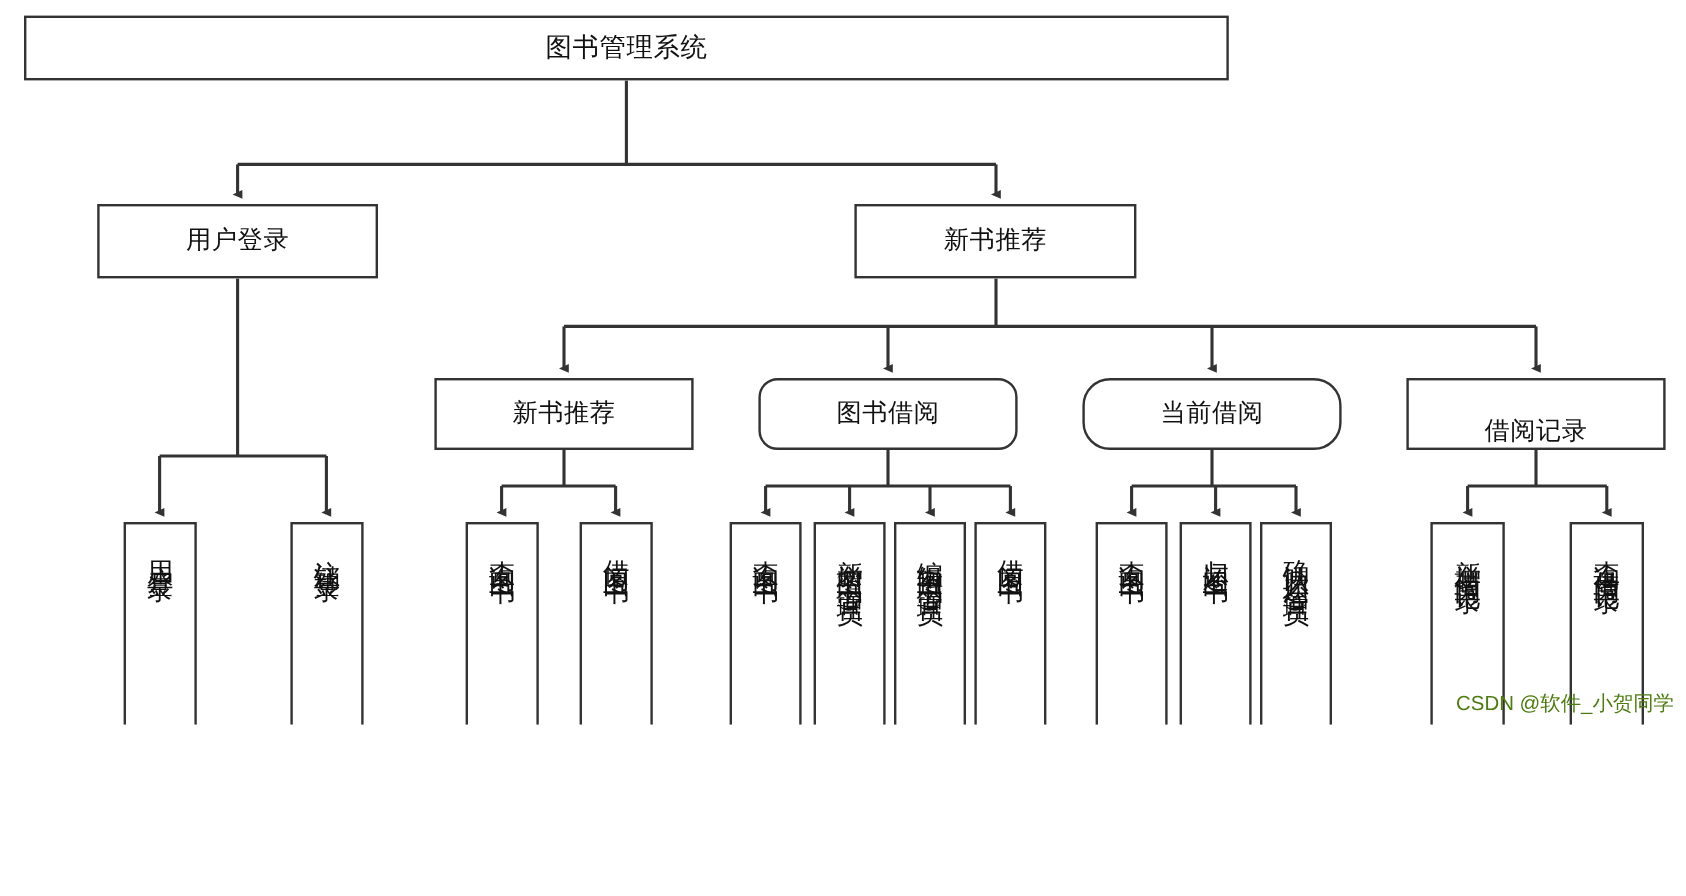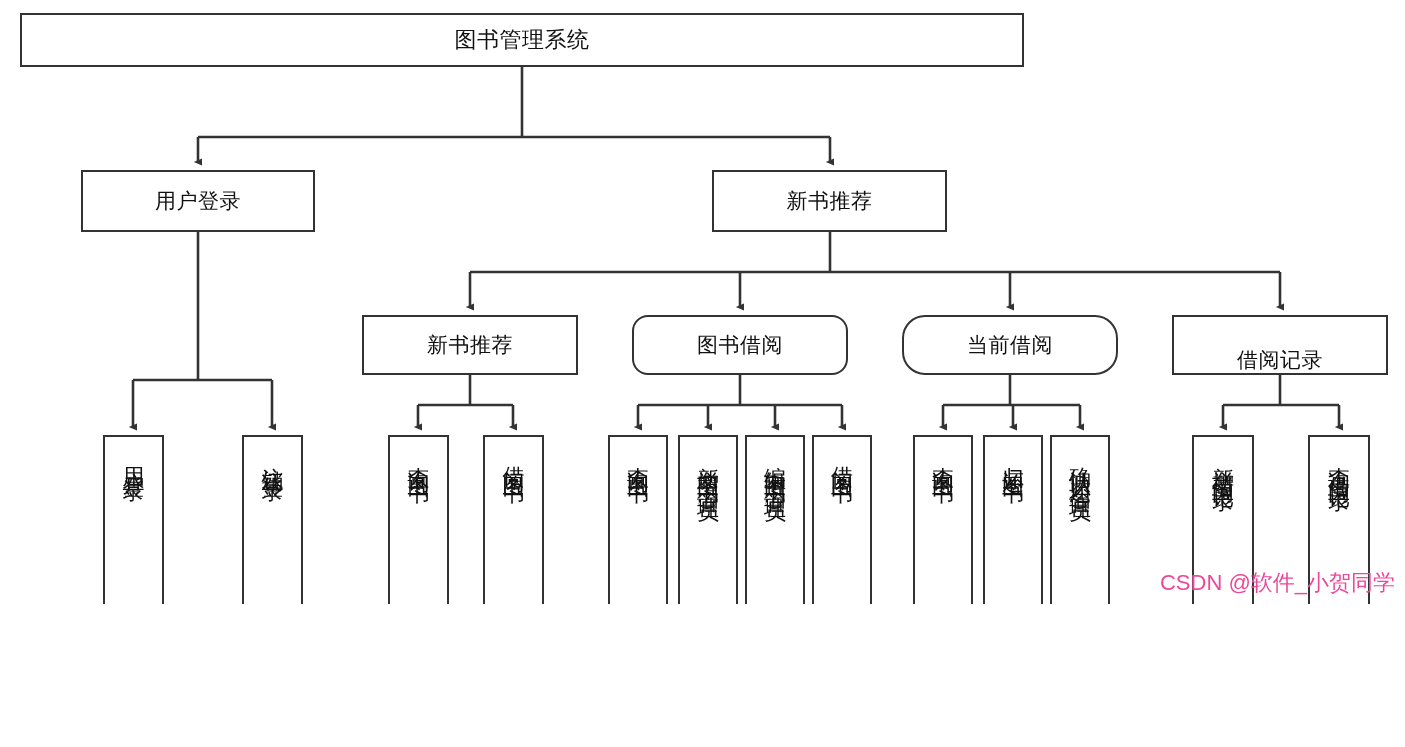--- a/index.html
+++ b/index.html
@@ -58,22 +58,22 @@
     letter-spacing: 5px;
     line-height: 1;
   }
   .node.root .node-label {
     font-size: 22px;
   }
   #watermark {
     position: absolute;
     right: 10px;
     bottom: 6px;
-    font-size: 22px;
-    color: #ec4899;
+    font-size: 17px;
+    color: #4d7c0f;
     z-index: 5;
     white-space: nowrap;
     user-select: none;
   }
 </style>
 </head>
 <body>
 
 <div id="diagram-root">
 

